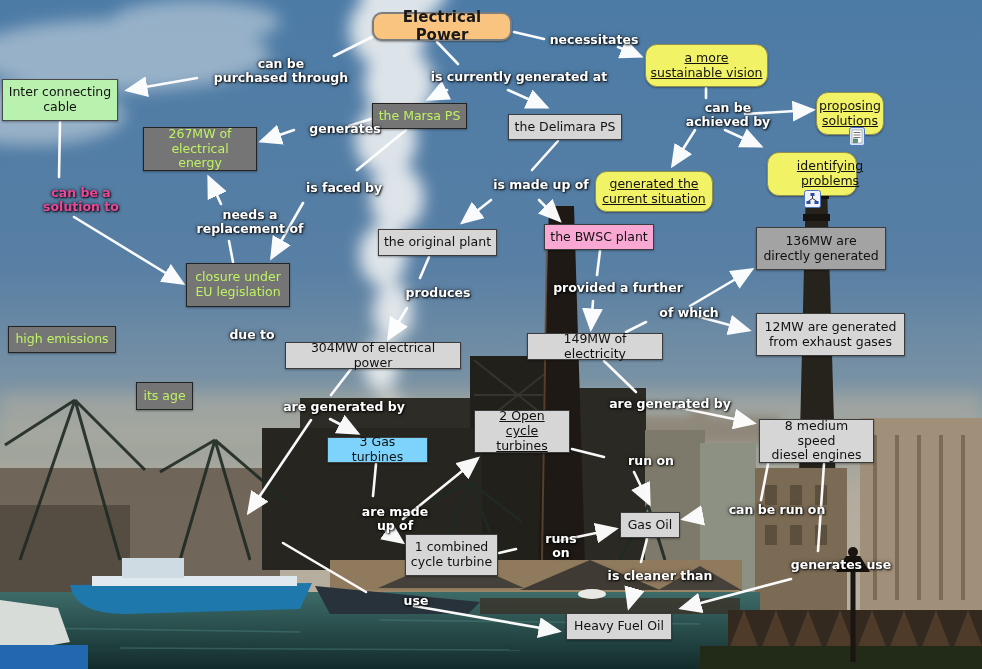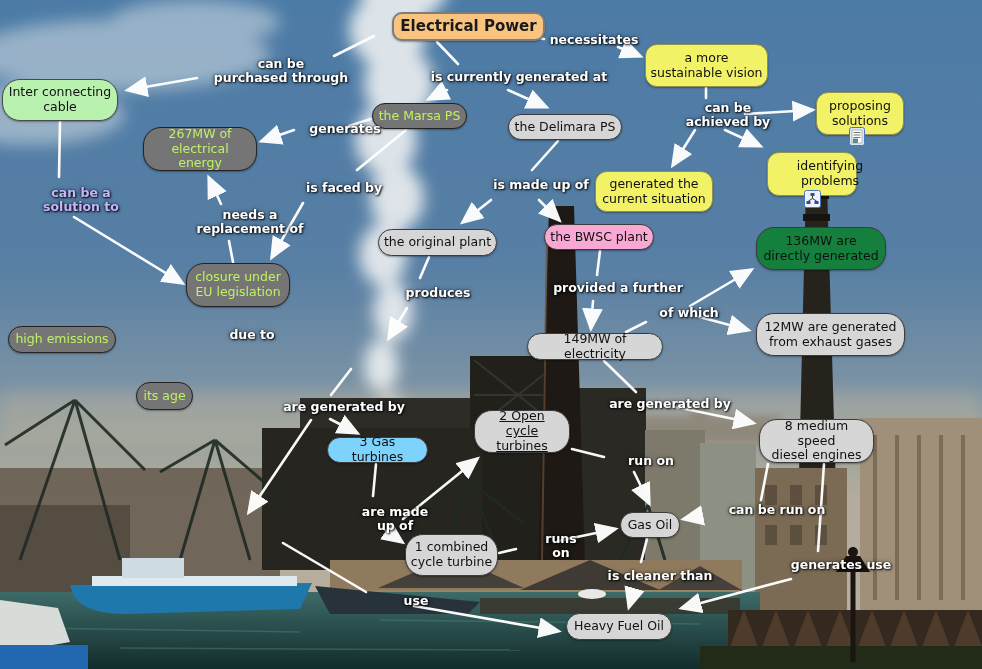--- a/index.html
+++ b/index.html
@@ -3,24 +3,24 @@
 <meta charset="utf-8">
 <style>
   html,body{margin:0;padding:0;background:#222;}
   .stage{position:relative;width:982px;height:669px;overflow:hidden;
          font-family:"DejaVu Sans","Liberation Sans",sans-serif;}
   .bg{position:absolute;left:0;top:0;z-index:0;}
   .arrows{position:absolute;left:0;top:0;z-index:2;pointer-events:none;}
   .cmap{position:absolute;left:0;top:0;width:982px;height:669px;z-index:3;}
   .node{position:absolute;box-sizing:border-box;display:flex;align-items:center;justify-content:center;
         text-align:center;font-size:12.5px;line-height:1.18;color:#111;
-        border:1.6px solid #3c3c3c;border-radius:18px;padding:1px 4px;white-space:pre-line;
+        border:1.6px solid #3c3c3c;border-radius:0;padding:1px 4px;white-space:pre-line;
         box-shadow:0 1px 2px rgba(0,0,0,.35);}
   .node.root{font-weight:bold;font-size:15px;border:2px solid #7d7d7d;border-radius:10px;color:#1a1a1a;}
-  .node.idea{border:1.5px solid #90904f;border-radius:12px;}
+  .node.idea{border:1.5px solid #90904f;border-radius:12px;text-decoration:underline;}
   .node.dark{color:#bef264;border-color:#232323;}
   .node.cable{border-color:#4a4a4a;}
   .phrase{position:absolute;transform:translate(-50%,-50%);z-index:4;
           color:#fff;font-weight:bold;font-size:12.5px;line-height:1.15;text-align:center;
           white-space:pre-line;
           text-shadow:1px 1px 2px rgba(0,0,0,.9),0 0 4px rgba(0,0,0,.55),-1px 0 2px rgba(0,0,0,.4);margin-left:24px;}
   .res-icon{position:absolute;transform:translate(-50%,-50%);z-index:5;width:18px;height:20px;
             display:flex;align-items:center;justify-content:center;cursor:pointer;}
 </style>
 </head>
@@ -204,65 +204,66 @@
       <path d="M824,464 L818,551"></path>
         <path d="M791,579 L682,608" marker-end="url(#ah)"></path>
       <path d="M647,539 L641,562"></path>
         <path d="M634,590 L629,607" marker-end="url(#ah)"></path>
       <path d="M283,543 L366,592"></path>
         <path d="M414,606 L558,631" marker-end="url(#ah)"></path>
     </g>
   </svg>
 
   <div class="cmap">
-      <div class="node root" style="left: 372px; top: 12px; width: 153px; height: 29px; background: rgb(249, 196, 128); margin-left: 20px;">Electrical Power</div>
+      <div class="node root" style="left: 372px; top: 12px; width: 140px; height: 29px; background: rgb(249, 196, 128);">Electrical Power</div>
       <div class="node cable" style="left: 2px; top: 79px; width: 116px; height: 42px; background: rgb(185, 242, 174);">Inter connecting
 cable</div>
       <div class="node idea" style="left: 645px; top: 44px; width: 123px; height: 43px; background: rgb(242, 242, 102);">a more
 sustainable vision</div>
-      <div class="node idea" style="left: 816px; top: 92px; width: 88px; height: 43px; background: rgb(242, 242, 102);">proposing
+      <div class="node idea" style="left: 816px; top: 92px; width: 68px; height: 43px; background: rgb(242, 242, 102);">proposing
 solutions</div>
       <div class="node idea" style="left: 767px; top: 152px; width: 90px; height: 44px; background: rgb(242, 242, 102); padding-left: 40px;">identifying
 problems</div>
       <div class="node idea" style="left: 595px; top: 171px; width: 118px; height: 41px; background: rgb(242, 242, 102);">generated the
 current situation</div>
       <div class="node dark" style="left: 372px; top: 103px; width: 95px; height: 26px; background: rgb(117, 117, 117);">the Marsa PS</div>
       <div class="node light" style="left: 508px; top: 114px; width: 114px; height: 26px; background: rgb(214, 214, 214);">the Delimara PS</div>
       <div class="node dark" style="left: 143px; top: 127px; width: 114px; height: 44px; background: rgb(117, 117, 117);">267MW of
 electrical energy</div>
       <div class="node dark" style="left: 186px; top: 263px; width: 104px; height: 44px; background: rgb(117, 117, 117);">closure under
 EU legislation</div>
       <div class="node dark" style="left: 8px; top: 326px; width: 108px; height: 27px; background: rgb(117, 117, 117);">high emissions</div>
       <div class="node dark" style="left: 136px; top: 382px; width: 57px; height: 28px; background: rgb(117, 117, 117);">its age</div>
       <div class="node light" style="left: 378px; top: 229px; width: 119px; height: 27px; background: rgb(214, 214, 214);">the original plant</div>
       <div class="node light" style="left: 544px; top: 224px; width: 110px; height: 26px; background: #f9a8d4;">the BWSC plant</div>
-      <div class="node light" style="left: 756px; top: 227px; width: 130px; height: 43px; background: #15803d;">136MW are
+      <div class="node light" style="left: 756px; top: 227px; width: 130px; height: 43px; background: #a3a3a3;">136MW are
 directly generated</div>
       <div class="node light" style="left: 756px; top: 313px; width: 149px; height: 43px; background: rgb(214, 214, 214);">12MW are generated
 from exhaust gases</div>
+      <div class="node light" style="left: 285px; top: 342px; width: 176px; height: 27px; background: rgb(214, 214, 214);">304MW of electrical power</div>
       <div class="node light" style="left: 527px; top: 333px; width: 136px; height: 27px; background: rgb(214, 214, 214);">149MW of electricity</div>
       <div class="node light" style="left: 327px; top: 437px; width: 101px; height: 26px; background: #7dd3fc;">3 Gas turbines</div>
       <div class="node light" style="left: 474px; top: 410px; width: 96px; height: 43px; background: rgb(214, 214, 214); text-decoration: underline;">2 Open
 cycle turbines</div>
       <div class="node light" style="left: 759px; top: 419px; width: 115px; height: 44px; background: rgb(214, 214, 214);">8 medium speed
 diesel engines</div>
       <div class="node light" style="left: 405px; top: 534px; width: 93px; height: 42px; background: rgb(214, 214, 214);">1 combined
 cycle turbine</div>
       <div class="node light" style="left: 620px; top: 512px; width: 60px; height: 26px; background: rgb(214, 214, 214);">Gas Oil</div>
       <div class="node light" style="left: 566px; top: 613px; width: 106px; height: 27px; background: rgb(214, 214, 214);">Heavy Fuel Oil</div>
       <div class="phrase" style="left: 570px; top: 40px; color: rgb(255, 255, 255);">necessitates</div>
       <div class="phrase" style="left: 257px; top: 71px; color: rgb(255, 255, 255);">can be
 purchased through</div>
       <div class="phrase" style="left: 495px; top: 77px; color: rgb(255, 255, 255);">is currently generated at</div>
       <div class="phrase" style="left: 704px; top: 115px; color: rgb(255, 255, 255);">can be
 achieved by</div>
       <div class="phrase" style="left: 321px; top: 129px; color: rgb(255, 255, 255);">generates</div>
       <div class="phrase" style="left: 320px; top: 188px; color: rgb(255, 255, 255);">is faced by</div>
       <div class="phrase" style="left: 517px; top: 185px; color: rgb(255, 255, 255);">is made up of</div>
-      <div class="phrase" style="left: 57px; top: 200px; color: #c4b5fd;">can be a
+      <div class="phrase" style="left: 57px; top: 200px; color: #ec4899;">can be a
 solution to</div>
       <div class="phrase" style="left: 226px; top: 222px; color: rgb(255, 255, 255);">needs a
 replacement of</div>
       <div class="phrase" style="left: 414px; top: 293px; color: rgb(255, 255, 255);">produces</div>
       <div class="phrase" style="left: 594px; top: 288px; color: rgb(255, 255, 255);">provided a further</div>
       <div class="phrase" style="left: 665px; top: 313px; color: rgb(255, 255, 255);">of which</div>
       <div class="phrase" style="left: 228px; top: 335px; color: rgb(255, 255, 255);">due to</div>
       <div class="phrase" style="left: 320px; top: 407px; color: rgb(255, 255, 255);">are generated by</div>
       <div class="phrase" style="left: 646px; top: 404px; color: rgb(255, 255, 255);">are generated by</div>
       <div class="phrase" style="left: 627px; top: 461px; color: rgb(255, 255, 255);">run on</div>

